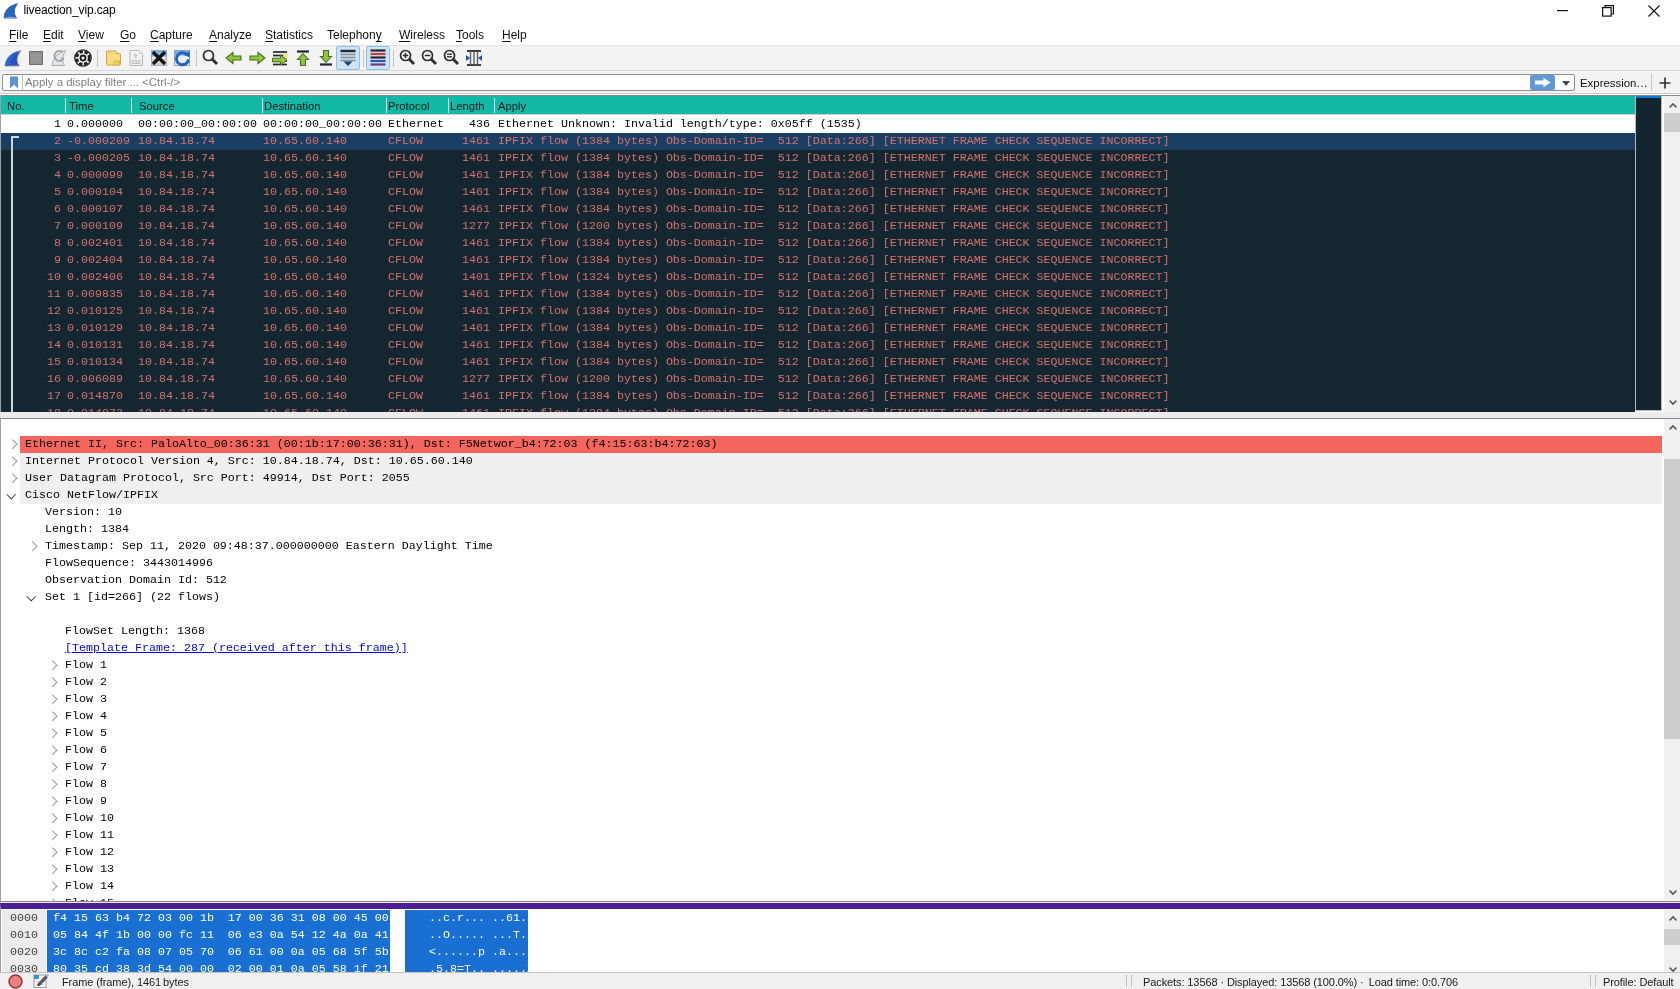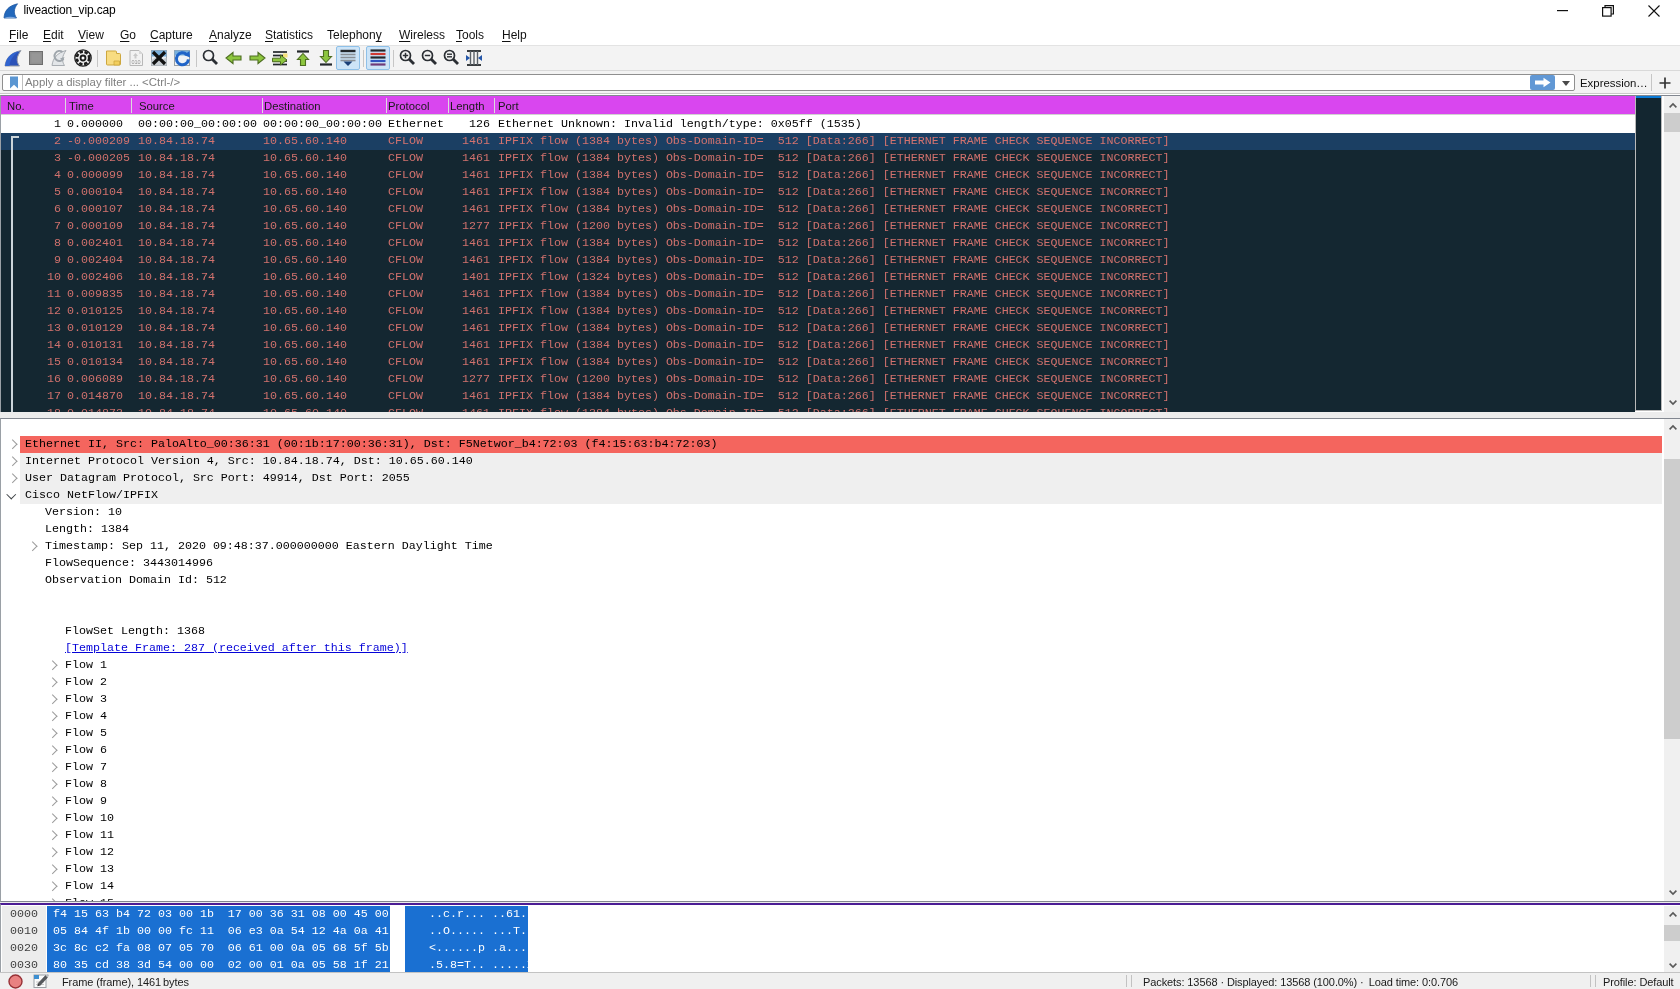--- a/index.html
+++ b/index.html
@@ -25,21 +25,21 @@
 #finput{position:absolute;left:2px;top:3px;width:1573px;height:17px;background:#fff;border:1px solid #8f8f8f;border-radius:2px;box-sizing:border-box;}
 #fbook{position:absolute;left:0px;top:0px;width:19px;height:15px;border-right:1px solid #c0c0c0;}
 #fplaceholder{position:absolute;left:22px;top:1px;font-size:11.4px;color:#7f7f7f;letter-spacing:0px;}
 #fapply{position:absolute;left:1530px;top:4px;width:25px;height:15px;background:#6198d5;border-radius:2px;}
 #fdrop{position:absolute;left:1562px;top:10px;width:0;height:0;border-left:4.5px solid transparent;border-right:4.5px solid transparent;border-top:5px solid #4a4a4a;}
 #fexpr{position:absolute;left:1580px;top:6px;font-size:11.4px;color:#111;}
 #fsep{position:absolute;left:1651px;top:3px;width:1px;height:17px;background:#c6c6c6;}
 
 
 #plist{left:0;top:95px;width:1680px;height:317px;background:#fff;border-top:1px solid #828790;border-left:1px solid #9aa0a6;box-sizing:border-box;overflow:hidden;}
-#phead{position:absolute;left:0;top:0px;width:1634px;height:19px;background:#d946ef;border-bottom:1px solid #d0d0d0;box-sizing:border-box;}
+#phead{position:absolute;left:0;top:0px;width:1634px;height:19px;background:#14b8a6;border-bottom:1px solid #d0d0d0;box-sizing:border-box;}
 #phead .hl{position:absolute;top:4px;font-size:11.3px;color:#1a1a1a;}
 #phead .hs{position:absolute;top:2px;width:1px;height:15px;background:#dcdcdc;}
 .pr{position:absolute;left:0;width:1634px;height:17px;line-height:17px;}
 .pr span{position:absolute;line-height:17px;}
 .dkrow{background:#142731;color:#d0716d;}
 .selrow{background:#1b3f63;color:#d3736f;}
 .c0{left:0;width:60px;text-align:right;}
 .c1{left:66px;}
 .c2{left:137px;}
 .c3{left:262px;}
@@ -52,21 +52,21 @@
 .sbarr{position:absolute;left:4.5px;width:8px;height:8px;}
 
 #dpane{left:0;top:418px;width:1680px;height:484px;background:#fff;border-top:1px solid #828790;border-bottom:1px solid #828790;border-left:1px solid #9aa0a6;box-sizing:border-box;overflow:hidden;}
 .dr{position:absolute;left:0;width:1680px;height:17px;line-height:17px;color:#000;}
 .drbg{position:absolute;left:19px;top:0;width:1642px;height:17px;}
 .dtx{position:absolute;line-height:17px;}
 .chev{position:absolute;width:5.5px;height:5.5px;border-right:1.6px solid #9a9a9a;border-bottom:1.6px solid #9a9a9a;}
 .chevr{transform:rotate(-45deg);top:5px;}
 .chevd{transform:rotate(45deg);top:4px;border-color:#3c4044;}
 
-#hpane{left:0;top:903px;width:1680px;height:69px;background:#fff;border-top:2px solid #4c1d95;border-left:1px solid #9aa0a6;box-sizing:border-box;}
+#hpane{left:0;top:903px;width:1680px;height:69px;background:#fff;border-top:6px solid #4c1d95;border-left:1px solid #9aa0a6;box-sizing:border-box;}
 .hr{position:absolute;left:0;width:1680px;height:17px;line-height:17px;}
 .hoff{position:absolute;left:9px;color:#3f3f3f;}
 .hoffbg{position:absolute;left:1px;top:0;width:44px;height:17px;background:#ececec;}
 .hexsel{position:absolute;left:46px;top:0;width:343px;height:17px;background:#1a70d2;}
 .ascsel{position:absolute;left:404px;top:0;width:123px;height:17px;background:#1a70d2;}
 .hhex{position:absolute;left:52px;color:#fff;}
 .hasc{position:absolute;left:428px;color:#fff;}
 
 #sbar{left:0;top:972px;width:1680px;height:17px;background:#f0f0f0;border-top:1px solid #c3c3c3;box-sizing:border-box;font-size:11px;letter-spacing:-0.1px;color:#1a1a1a;}
 .ssep{position:absolute;top:2px;width:1px;height:12px;}
@@ -289,29 +289,29 @@
 </div>
 
 <div class="abs" id="plist">
  <div id="phead">
   <span class="hl" style="left:6px">No.</span>
   <span class="hl" style="left:68px">Time</span>
   <span class="hl" style="left:138px">Source</span>
   <span class="hl" style="left:263px">Destination</span>
   <span class="hl" style="left:387px">Protocol</span>
   <span class="hl" style="left:449px">Length</span>
-  <span class="hl" style="left:497px">Port</span>
+  <span class="hl" style="left:497px">Apply</span>
   <span class="hs" style="left:64px"></span>
   <span class="hs" style="left:130px"></span>
   <span class="hs" style="left:261px"></span>
   <span class="hs" style="left:385px"></span>
   <span class="hs" style="left:447px"></span>
   <span class="hs" style="left:493px"></span>
  </div>
- <div class="pr mono" style="top:20px;color:#000"><span class="c0">1</span><span class="c1">0.000000</span><span class="c2">00:00:00_00:00:00</span><span class="c3">00:00:00_00:00:00</span><span class="c4">Ethernet</span><span class="c5">126</span><span class="c6">Ethernet Unknown: Invalid length/type: 0x05ff (1535)</span></div>
+ <div class="pr mono" style="top:20px;color:#000"><span class="c0">1</span><span class="c1">0.000000</span><span class="c2">00:00:00_00:00:00</span><span class="c3">00:00:00_00:00:00</span><span class="c4">Ethernet</span><span class="c5">436</span><span class="c6">Ethernet Unknown: Invalid length/type: 0x05ff (1535)</span></div>
  <div class="pr mono selrow" style="top:37px"><span class="c0">2</span><span class="c1">-0.000209</span><span class="c2">10.84.18.74</span><span class="c3">10.65.60.140</span><span class="c4">CFLOW</span><span class="c5">1461</span><span class="c6">IPFIX flow (1384 bytes) Obs-Domain-ID=  512 [Data:266] [ETHERNET FRAME CHECK SEQUENCE INCORRECT]</span></div>
  <div class="pr mono dkrow" style="top:54px"><span class="c0">3</span><span class="c1">-0.000205</span><span class="c2">10.84.18.74</span><span class="c3">10.65.60.140</span><span class="c4">CFLOW</span><span class="c5">1461</span><span class="c6">IPFIX flow (1384 bytes) Obs-Domain-ID=  512 [Data:266] [ETHERNET FRAME CHECK SEQUENCE INCORRECT]</span></div>
  <div class="pr mono dkrow" style="top:71px"><span class="c0">4</span><span class="c1">0.000099</span><span class="c2">10.84.18.74</span><span class="c3">10.65.60.140</span><span class="c4">CFLOW</span><span class="c5">1461</span><span class="c6">IPFIX flow (1384 bytes) Obs-Domain-ID=  512 [Data:266] [ETHERNET FRAME CHECK SEQUENCE INCORRECT]</span></div>
  <div class="pr mono dkrow" style="top:88px"><span class="c0">5</span><span class="c1">0.000104</span><span class="c2">10.84.18.74</span><span class="c3">10.65.60.140</span><span class="c4">CFLOW</span><span class="c5">1461</span><span class="c6">IPFIX flow (1384 bytes) Obs-Domain-ID=  512 [Data:266] [ETHERNET FRAME CHECK SEQUENCE INCORRECT]</span></div>
  <div class="pr mono dkrow" style="top:105px"><span class="c0">6</span><span class="c1">0.000107</span><span class="c2">10.84.18.74</span><span class="c3">10.65.60.140</span><span class="c4">CFLOW</span><span class="c5">1461</span><span class="c6">IPFIX flow (1384 bytes) Obs-Domain-ID=  512 [Data:266] [ETHERNET FRAME CHECK SEQUENCE INCORRECT]</span></div>
  <div class="pr mono dkrow" style="top:122px"><span class="c0">7</span><span class="c1">0.000109</span><span class="c2">10.84.18.74</span><span class="c3">10.65.60.140</span><span class="c4">CFLOW</span><span class="c5">1277</span><span class="c6">IPFIX flow (1200 bytes) Obs-Domain-ID=  512 [Data:266] [ETHERNET FRAME CHECK SEQUENCE INCORRECT]</span></div>
  <div class="pr mono dkrow" style="top:139px"><span class="c0">8</span><span class="c1">0.002401</span><span class="c2">10.84.18.74</span><span class="c3">10.65.60.140</span><span class="c4">CFLOW</span><span class="c5">1461</span><span class="c6">IPFIX flow (1384 bytes) Obs-Domain-ID=  512 [Data:266] [ETHERNET FRAME CHECK SEQUENCE INCORRECT]</span></div>
  <div class="pr mono dkrow" style="top:156px"><span class="c0">9</span><span class="c1">0.002404</span><span class="c2">10.84.18.74</span><span class="c3">10.65.60.140</span><span class="c4">CFLOW</span><span class="c5">1461</span><span class="c6">IPFIX flow (1384 bytes) Obs-Domain-ID=  512 [Data:266] [ETHERNET FRAME CHECK SEQUENCE INCORRECT]</span></div>
  <div class="pr mono dkrow" style="top:173px"><span class="c0">10</span><span class="c1">0.002406</span><span class="c2">10.84.18.74</span><span class="c3">10.65.60.140</span><span class="c4">CFLOW</span><span class="c5">1401</span><span class="c6">IPFIX flow (1324 bytes) Obs-Domain-ID=  512 [Data:266] [ETHERNET FRAME CHECK SEQUENCE INCORRECT]</span></div>
  <div class="pr mono dkrow" style="top:190px"><span class="c0">11</span><span class="c1">0.009835</span><span class="c2">10.84.18.74</span><span class="c3">10.65.60.140</span><span class="c4">CFLOW</span><span class="c5">1461</span><span class="c6">IPFIX flow (1384 bytes) Obs-Domain-ID=  512 [Data:266] [ETHERNET FRAME CHECK SEQUENCE INCORRECT]</span></div>
@@ -369,20 +369,24 @@
  <div class="dr" style="top:119px">
       <span class="chev chevr" style="left:28px"></span>
       <span class="dtx mono" style="left:44px">Timestamp: Sep 11, 2020 09:48:37.000000000 Eastern Daylight Time</span>
     </div>
  <div class="dr" style="top:136px">
       <span class="dtx mono" style="left:44px">FlowSequence: 3443014996</span>
     </div>
  <div class="dr" style="top:153px">
       <span class="dtx mono" style="left:44px">Observation Domain Id: 512</span>
     </div>
+ <div class="dr" style="top:170px">
+      <span class="chev chevd" style="left:27px"></span>
+      <span class="dtx mono" style="left:44px">Set 1 [id=266] (22 flows)</span>
+    </div>
  <div class="dr" style="top:204px">
       <span class="dtx mono" style="left:64px">FlowSet Length: 1368</span>
     </div>
  <div class="dr" style="top:221px">
       <span class="dtx mono" style="left:64px;color:#0503d8;text-decoration:underline">[Template Frame: 287 (received after this frame)]</span>
     </div>
  <div class="dr" style="top:238px">
       <span class="chev chevr" style="left:48px"></span>
       <span class="dtx mono" style="left:64px">Flow 1</span>
     </div>

